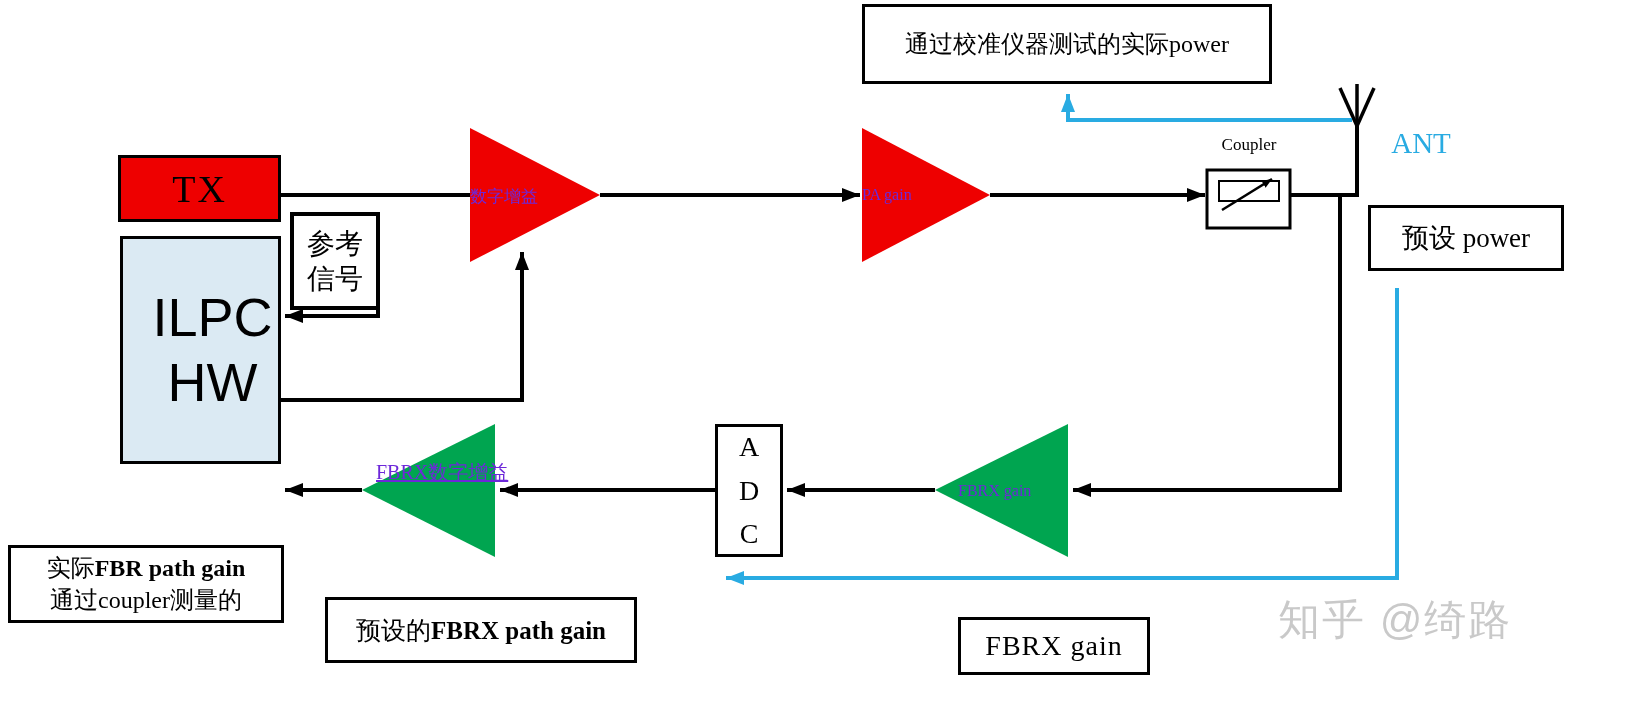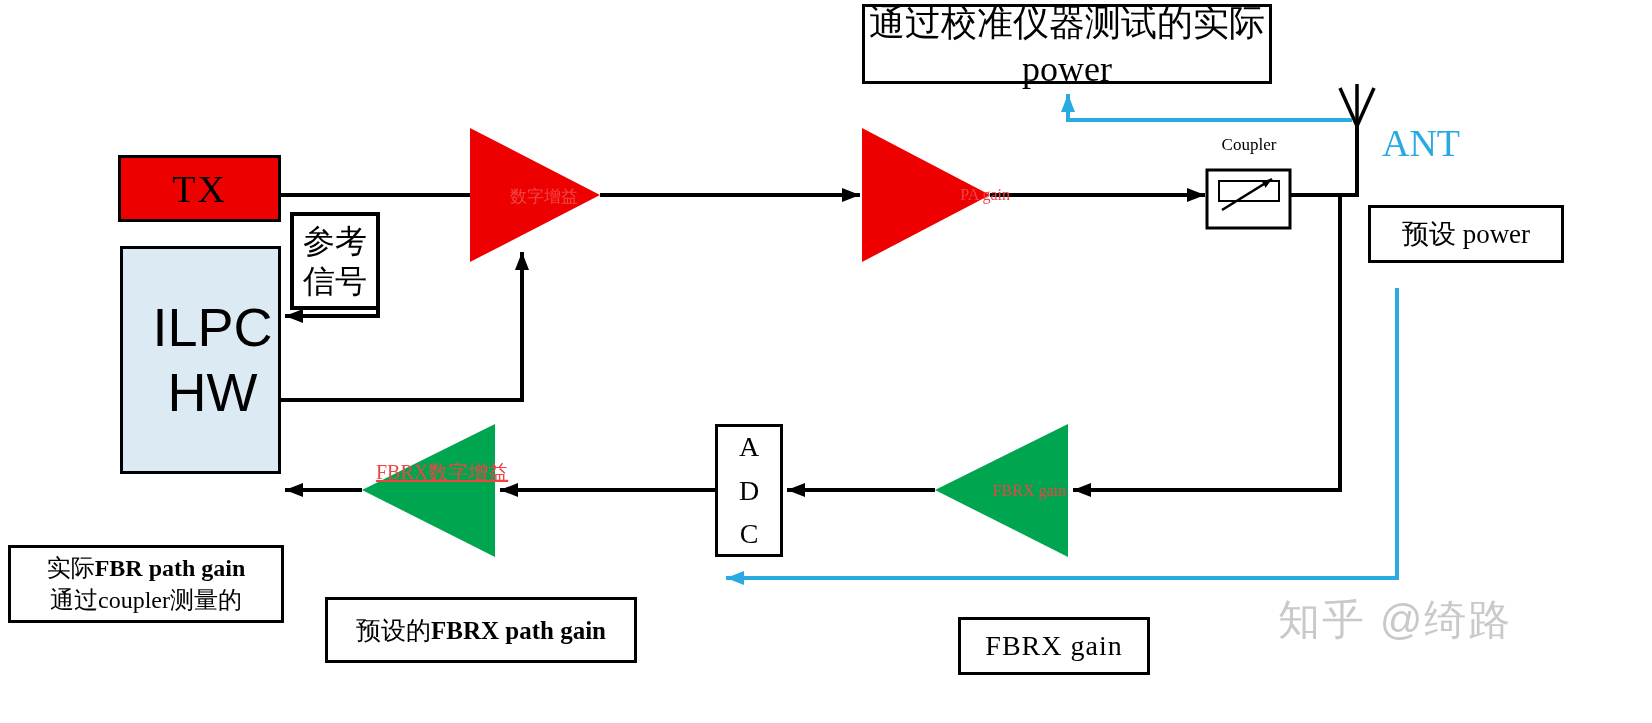--- a/index.html
+++ b/index.html
@@ -28,38 +28,38 @@
     display:flex;
     align-items:center;
     justify-content:center;
     text-align:center;
     color:#000;
   }
   .box.col{flex-direction:column;}
   .noborder{border:none;background:transparent;}
   .tri-label{
     position:absolute;
-    color:#ef4444;
-    text-align:right;
+    color:#6d28d9;
+    text-align:left;
     white-space:nowrap;
     font-family:"Liberation Serif","DejaVu Serif",serif;
   }
-  #top-box{left:862px;top:4px;width:410px;height:80px;font-size:36px;}
+  #top-box{left:862px;top:4px;width:410px;height:80px;font-size:24px;}
   #tx-box{left:118px;top:155px;width:163px;height:67px;background:var(--red);font-size:38px;letter-spacing:2px;align-items:center;}
-  #ref-box{left:290px;top:212px;width:90px;height:98px;border-width:4px;font-size:32px;line-height:1.25;}
-  #ilpc-box{left:120px;top:246px;width:161px;height:228px;background:var(--ilpc-fill);font-size:54px;font-family:"Liberation Sans","DejaVu Sans",sans-serif;line-height:1.2;padding-left:24px;}
+  #ref-box{left:290px;top:212px;width:90px;height:98px;border-width:4px;font-size:28px;line-height:1.25;}
+  #ilpc-box{left:120px;top:236px;width:161px;height:228px;background:var(--ilpc-fill);font-size:54px;font-family:"Liberation Sans","DejaVu Sans",sans-serif;line-height:1.2;padding-left:24px;}
   #adc-box{left:715px;top:424px;width:68px;height:133px;font-size:28px;line-height:1.55;}
   #measured-fbr-box{left:8px;top:545px;width:276px;height:78px;font-size:24px;line-height:1.35;}
   #preset-fbrx-box{left:325px;top:549px;width:312px;height:66px;font-size:25px;margin-top:48px;}
   #fbrx-gain-box{left:958px;top:617px;width:192px;height:58px;font-size:28px;letter-spacing:1px;}
-  #preset-power-box{left:1368px;top:205px;width:196px;height:58px;font-size:27px;}
-  #ant-label{left:1386px;top:122px;width:70px;height:42px;color:var(--cyan);font-size:38px;}
+  #preset-power-box{left:1368px;top:205px;width:196px;height:66px;font-size:27px;}
+  #ant-label{left:1386px;top:122px;width:70px;height:42px;color:var(--cyan);font-size:29px;}
   #coupler-label{left:1206px;top:134px;width:86px;height:22px;font-size:17px;}
   #dg-label{left:470px;top:185px;width:108px;font-size:17px;}
-  #pa-label{left:896px;top:186px;width:106px;font-size:16px;padding-left:8px;}
+  #pa-label{left:862px;top:186px;width:106px;font-size:16px;}
   #fbrx-label{left:958px;top:482px;width:108px;font-size:16px;}
   #fbrxdg-label{left:376px;top:459px;width:118px;font-size:20px;text-decoration:underline;}
   #watermark{left:1278px;top:595px;width:270px;height:50px;color:var(--watermark);font-size:42px;letter-spacing:2px;font-family:Liberation Sans, sans-serif;justify-content:flex-start;}
   .bold-latin{font-weight:700;}
 </style>
 </head>
 <body>
 
 <div class="stage">
 

